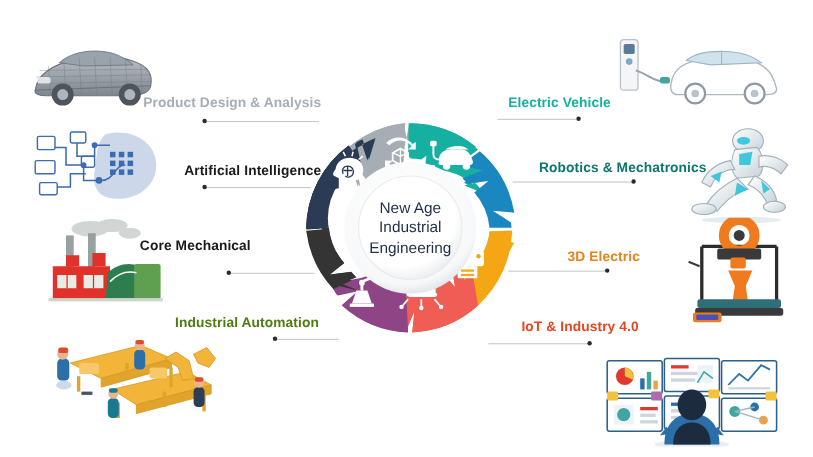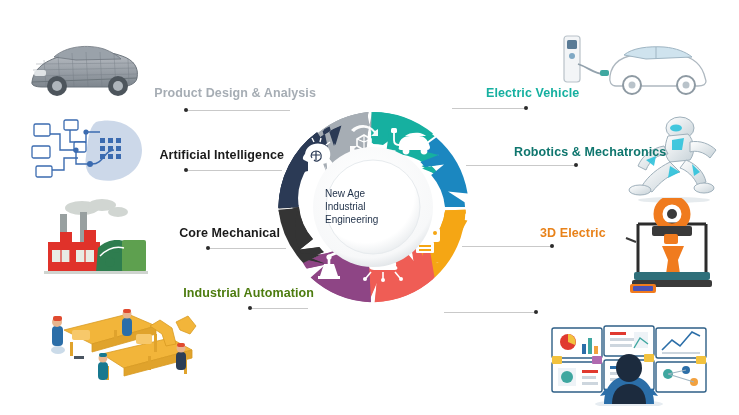--- a/index.html
+++ b/index.html
@@ -18,35 +18,35 @@
     left:258px;top:84px;
     width:230px;height:246px;
   }
   .wheel svg{display:block;width:100%;height:100%;}
 
   .hub-text{
     position:absolute;
     left:50%;top:50%;
     transform:translate(-50%,-50%);
     width:96px;
+    text-align:center;
     color:#1f3048;
-    font-size:10px;
+    font-size:14px;
     line-height:1.32;
     pointer-events:none;
   }
   .hub-text span{display:block;}
 
   
   .label{
     position:absolute;
     font-size:12.5px;
     font-weight:bold;
     white-space:nowrap;
     letter-spacing:.1px;
-    margin-left:24px;
   }
   .label.right{text-align:center;}
   .label.left{text-align:right;}
 
   
   .conn{position:absolute;height:1px;background:#c9c9c9;}
   .dot{position:absolute;width:4px;height:4px;border-radius:50%;background:#2b2b2b;}
 
   
   .art{position:absolute;}
@@ -478,26 +478,27 @@
   <div class="dot" style="left:574px;top:163px;"></div>
 
   <div class="conn" style="left:462px;top:246px;width:90px;"></div>
   <div class="dot" style="left:550px;top:244px;"></div>
 
   <div class="conn" style="left:444px;top:312px;width:92px;"></div>
   <div class="dot" style="left:534px;top:310px;"></div>
 
   <div class="label left" style="left:0;top:86px;width:292px;color:#a6adb4;">Product Design &amp; Analysis</div>
 
-  <div class="label left" style="left:0;top:148px;width:260px;color:#1a1a1a;">Artificial Intelligence</div>
-
-  <div class="label left" style="left:0;top:226px;width:256px;color:#1a1a1a;">Core Mechanical</div>
+  <div class="label left" style="left:0;top:148px;width:260px;color:#1a1a1a;padding-left:32px;">Artificial Intelligence</div>
+
+  <div class="label left" style="left:0;top:216px;width:228px;color:#1a1a1a;">Core Mechanical</div>
 
   <div class="label left" style="left:0;top:286px;width:290px;color:#4d7c0f;">Industrial Automation</div>
 
   <div class="label right" style="left:462px;top:86px;color:#16b0a0;">Electric Vehicle</div>
 
   <div class="label right" style="left:490px;top:145px;color:#0f766e;">Robotics &amp; Mechatronics</div>
 
   <div class="label right" style="left:516px;top:226px;color:#e8821a;">3D Electric</div>
 
+  <div class="label right" style="left:474px;top:290px;color:#e8451f;">IoT &amp; Industry 4.0</div>
 
 </div>
 
 </body></html>

